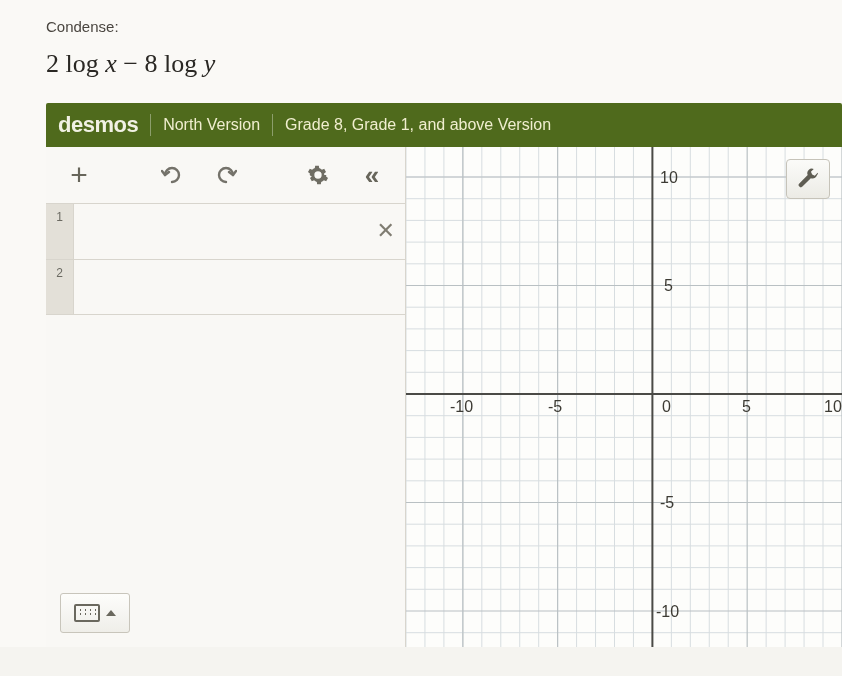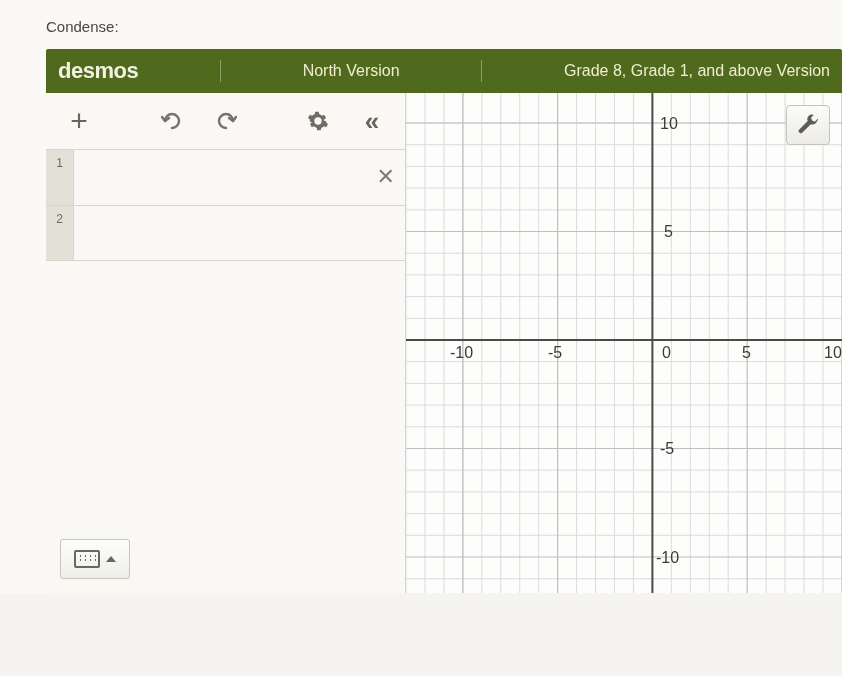--- a/index.html
+++ b/index.html
@@ -34,21 +34,20 @@
     overflow: hidden;
   }
   .desmos-header {
     display: flex;
     align-items: center;
     height: 44px;
     background: #4f6a1c;
     color: #eaecd8;
     padding: 0 12px;
     gap: 12px;
-    justify-content: space-between;
   }
   .desmos-logo {
     font-weight: 700;
     font-size: 22px;
     letter-spacing: -0.5px;
     color: #f1f1e4;
   }
   .divider {
     width: 1px;
     height: 22px;
@@ -200,20 +199,23 @@
     font-family: Liberation Sans, sans-serif;
   }
 </style>
 </head>
 <body>
 
 <div class="page">
 
   <div class="problem-label">Condense:</div>
 
+  <div class="expression">
+    2 log <span class="var">x</span> − 8 log <span class="var">y</span>
+  </div>
 
   <div class="desmos-container">
 
     <div class="desmos-header">
       <span class="desmos-logo">desmos</span>
       <span class="divider"></span>
       <span class="hdr-text">North Version</span>
       <span class="divider"></span>
       <span class="hdr-text">Grade 8, Grade 1, and above Version</span>
     </div>

